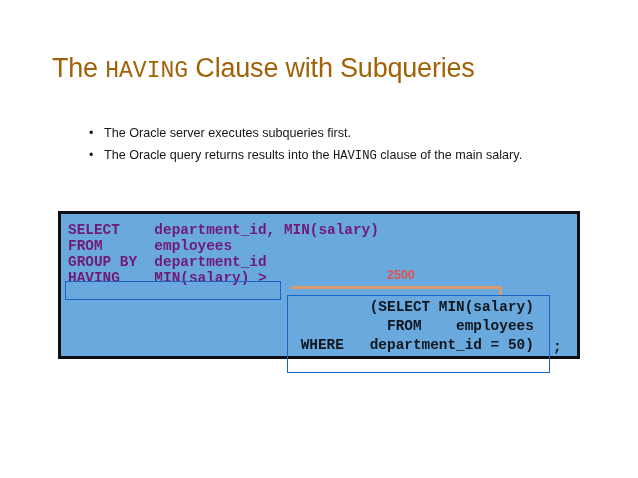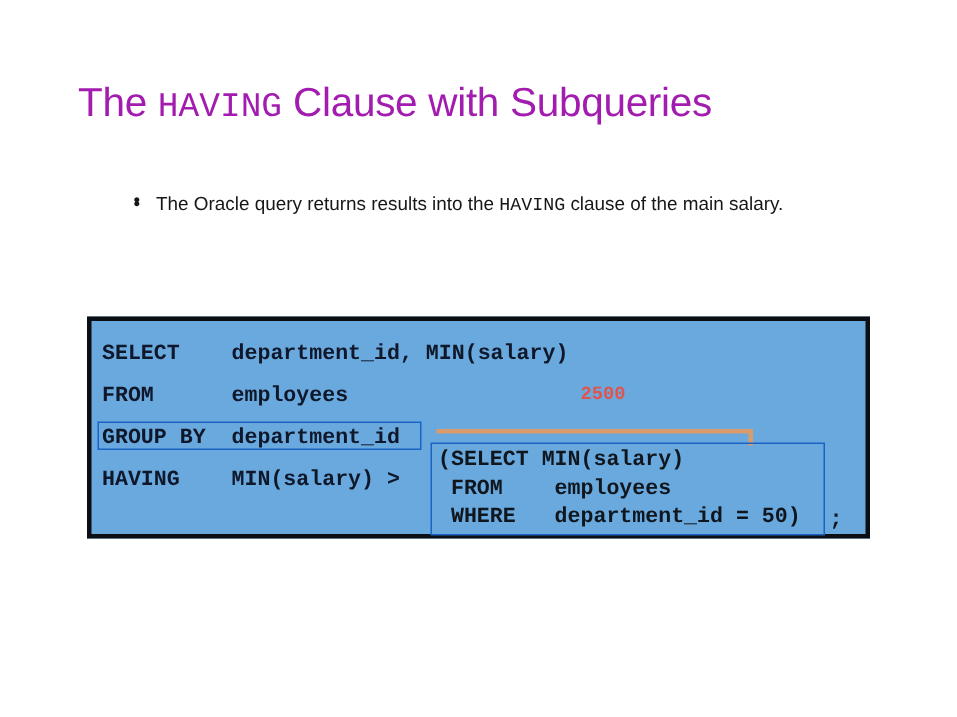--- a/index.html
+++ b/index.html
@@ -23,21 +23,21 @@
     background: #ffffff;
   }
 
   
   .title {
     position: absolute;
     left: 52px;
     top: 52px;
     font-size: 27px;
     line-height: 32px;
-    color: #a21caf;
+    color: #a16207;
     font-family: "Liberation Sans", sans-serif;
     white-space: nowrap;
     letter-spacing: -0.2px;
   }
   .title .mono {
     font-family: "Liberation Mono", monospace;
     font-size: 23px;
     letter-spacing: 0px;
   }
 
@@ -83,45 +83,46 @@
     box-sizing: border-box;
   }
 
   .code-text {
     position: absolute;
     left: 7px;
     top: 8px;
     font-family: "Liberation Mono", monospace;
     font-weight: bold;
     font-size: 14.4px;
-    line-height: 28px;
-    color: #0f172a;
+    line-height: 16px;
+    color: #701a75;
     white-space: pre;
   }
 
   
   .having-box {
     position: absolute;
     left: 4px;
     top: 67px;
     width: 216px;
     height: 19px;
     border: 1.6px solid #1b63c4;
     box-sizing: border-box;
   }
 
   
   .subquery-box {
     position: absolute;
     left: 226px;
     top: 81px;
     width: 263px;
-    height: 62px;
+    height: 78px;
     border: 1.8px solid #1b63c4;
     box-sizing: border-box;
+    text-align: right;
   }
   .subquery-text {
     position: absolute;
     left: 4px;
     top: 2px;
     font-family: "Liberation Mono", monospace;
     font-weight: bold;
     font-size: 14.4px;
     line-height: 19.2px;
     color: #10161d;
@@ -135,22 +136,22 @@
     font-weight: bold;
     font-size: 14.4px;
     line-height: 19.2px;
     color: #10161d;
   }
 
   
   .value-label {
     position: absolute;
     left: 326px;
-    top: 42px;
-    font-family: Liberation Mono, monospace;
+    top: 54px;
+    font-family: Liberation Sans, sans-serif;
     font-weight: bold;
     font-size: 12.5px;
     line-height: 14px;
     color: #e0544e;
     white-space: nowrap;
   }
   .bracket-h {
     position: absolute;
     left: 230px;
     top: 72px;
@@ -172,21 +173,21 @@
 
 <div class="slide">
 
   <div class="title">
     <span>The </span><span class="mono">HAVING</span><span> Clause with Subqueries</span>
   </div>
 
   <div class="bullets">
 
     <div class="bullet-row">
-      <span class="dot">•</span><span class="mono"></span><span></span>
+      <span class="dot">•</span><span>The Oracle server executes subqueries first.</span><span class="mono"></span><span></span>
     </div>
 
     <div class="bullet-row">
       <span class="dot">•</span><span>The Oracle query returns results into the </span><span class="mono">HAVING</span><span> clause of the main salary.</span>
     </div>
 
   </div>
 
   <div class="code-block">
 

